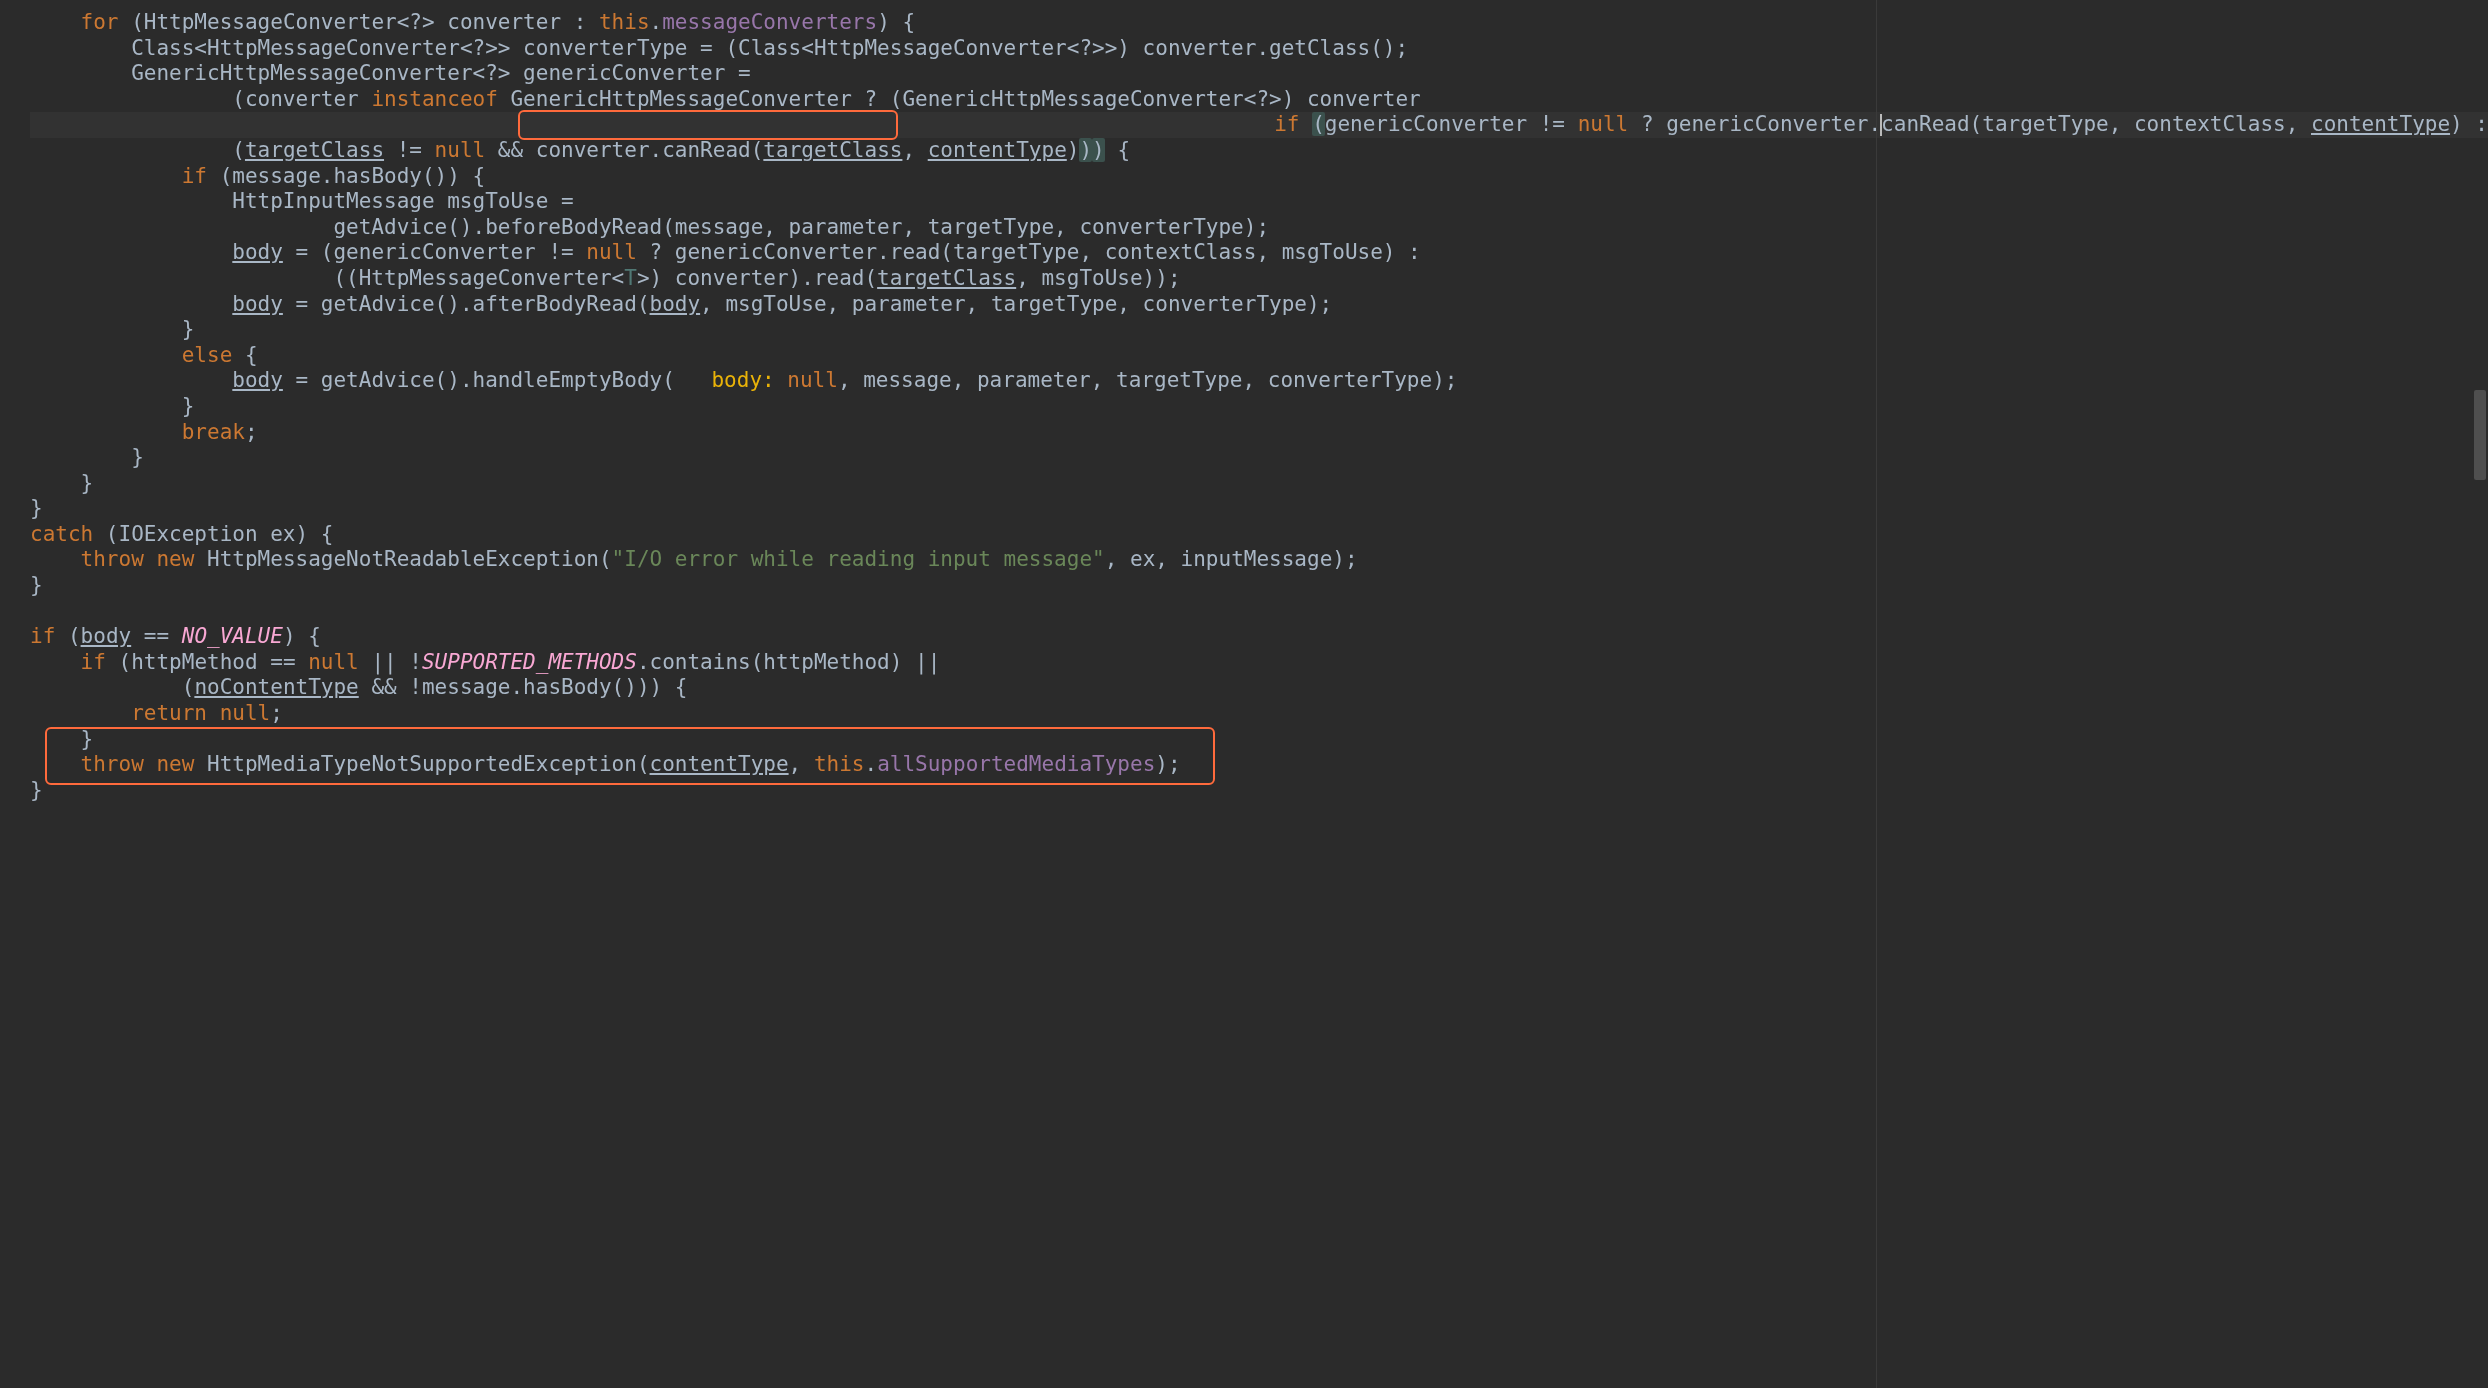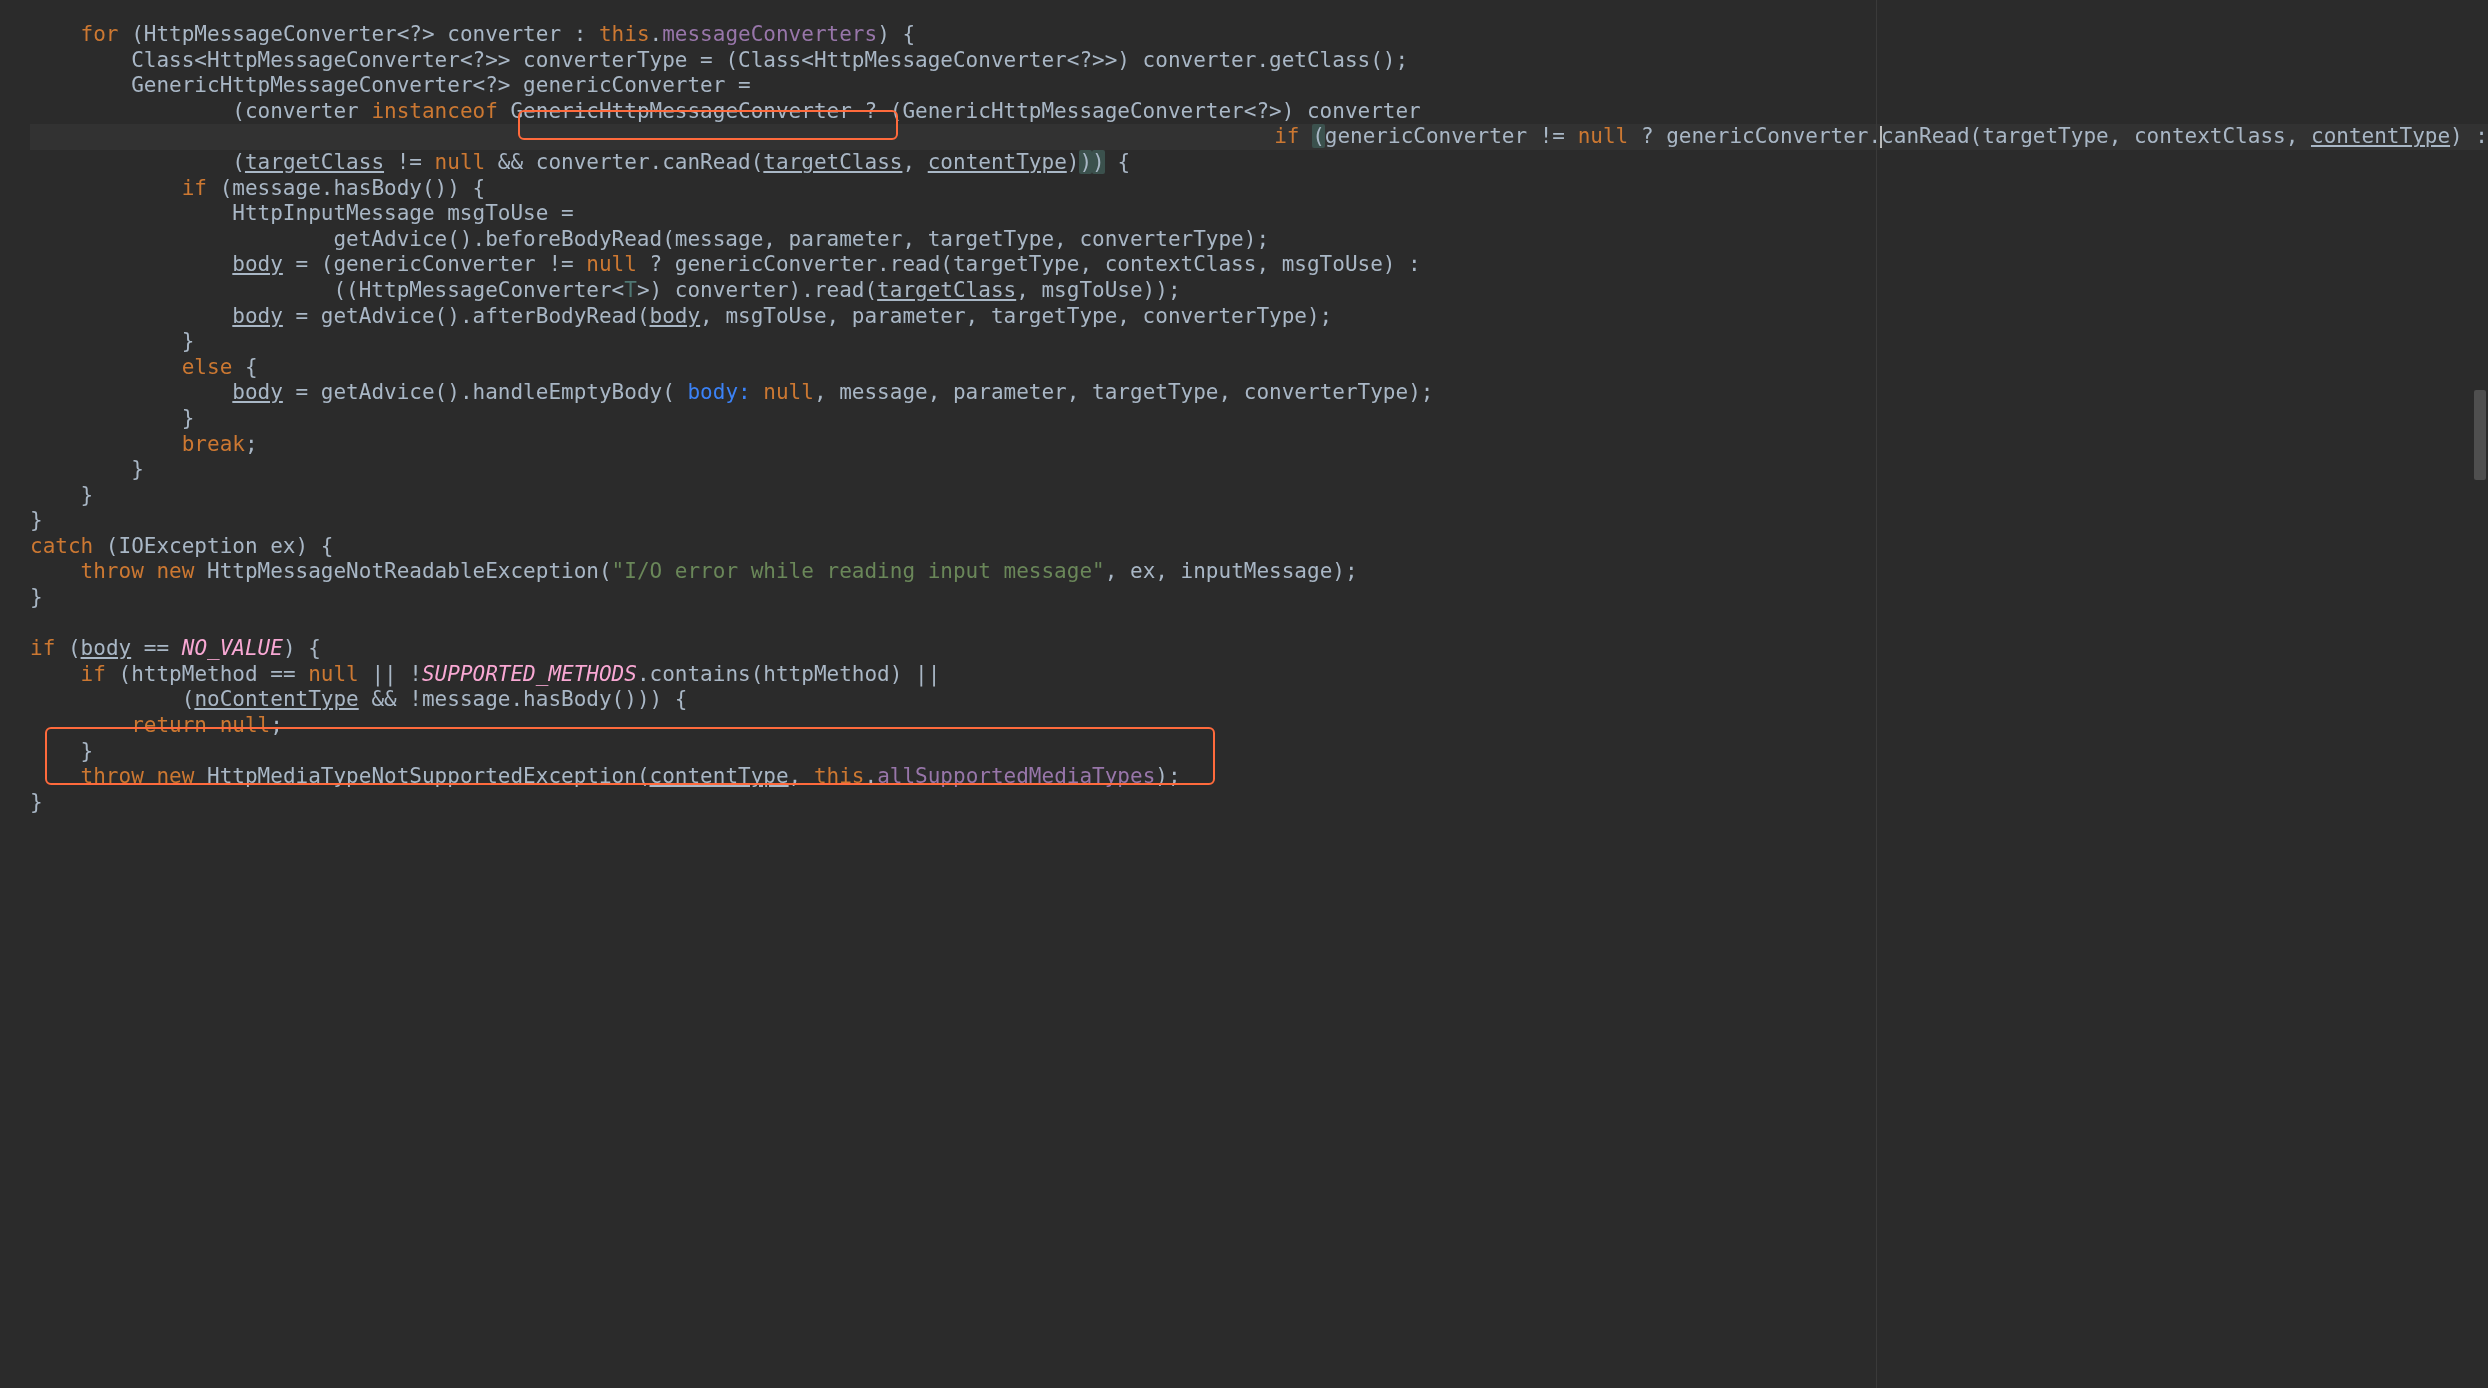--- a/index.html
+++ b/index.html
@@ -8,38 +8,38 @@
     font-family: 'Menlo', 'Monaco', 'Consolas', monospace;
     font-size: 21px;
     line-height: 25.6px;
     color: #a9b7c6;
     overflow: hidden;
     width: 2488px;
     height: 1388px;
     position: relative;
   }
   .editor {
-    padding: 22px 0 0 30px;
+    padding: 10px 0 0 30px;
     white-space: pre;
     position: relative;
   }
   .line {
     height: 25.6px;
     position: relative;
   }
   .line.current {
     background: #323232;
     text-align: right;
   }
   .kw { color: #cc7832; }         
   .str { color: #6a8759; }        
   .field { color: #9876aa; }      
   .static { color: #f9a8d4; font-style: italic; } 
   .typeparam { color: #507874; }  
-  .paramhint { color: #3b82f6; }  
+  .paramhint { color: #eab308; margin-left: 24px; }  
   .underline { text-decoration: underline; text-decoration-color: #a9b7c6; }
   .brace-match { background: #3b514d; border-radius: 2px; }
   .caret {
     display: inline-block;
     width: 2px;
     height: 22px;
     background: #bbbbbb;
     vertical-align: text-bottom;
     margin-left: -1px;
     margin-right: -1px;

